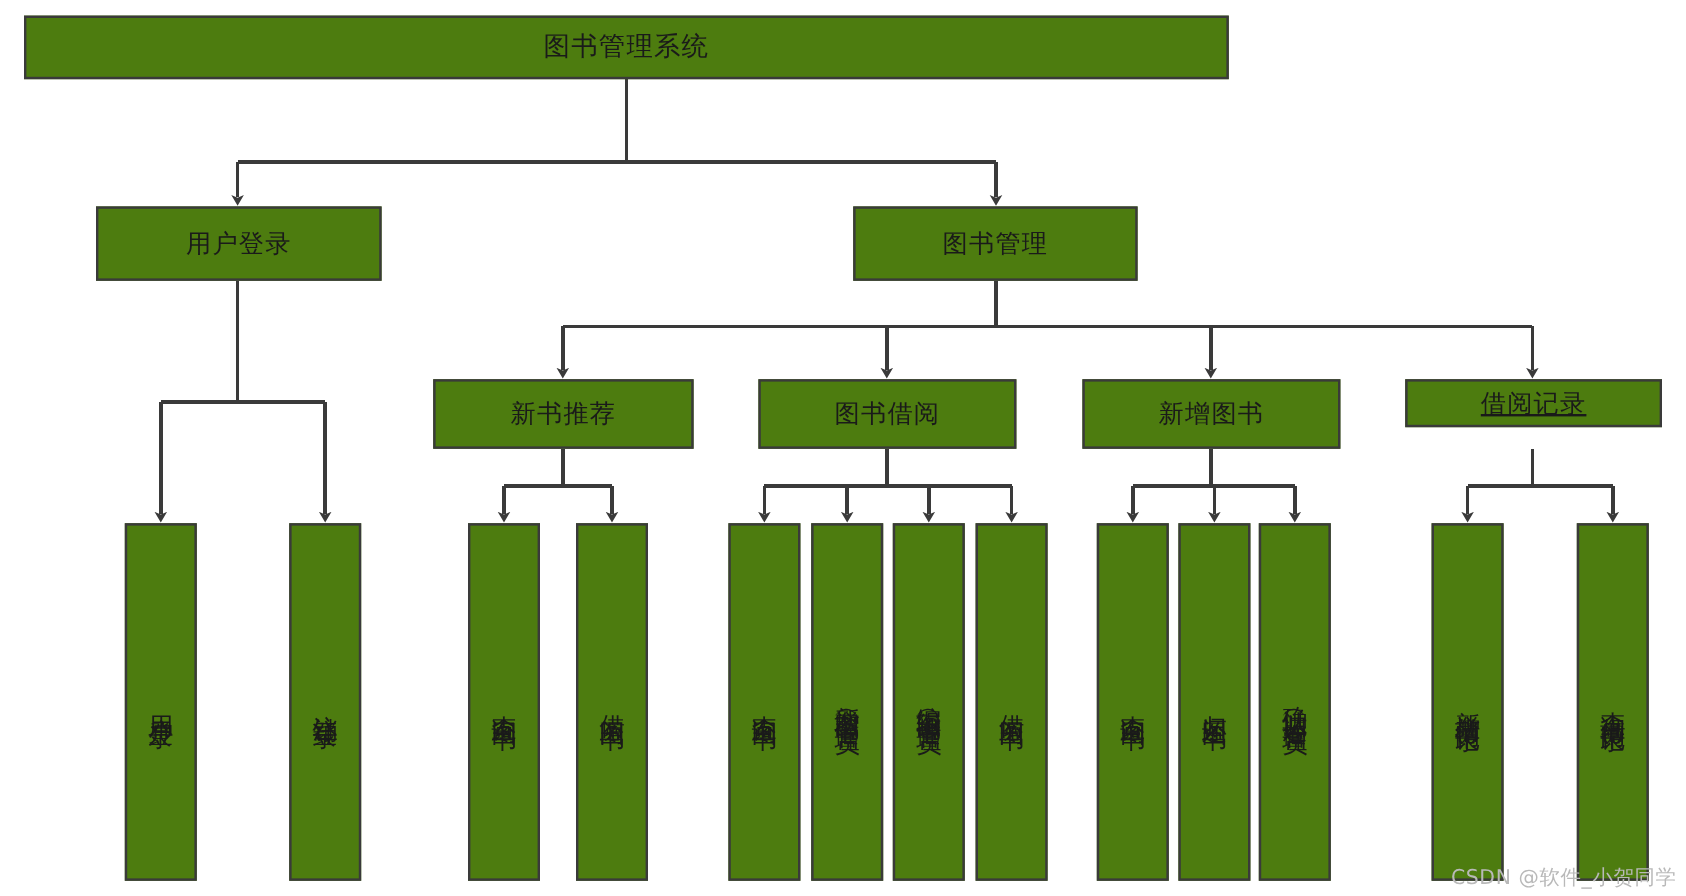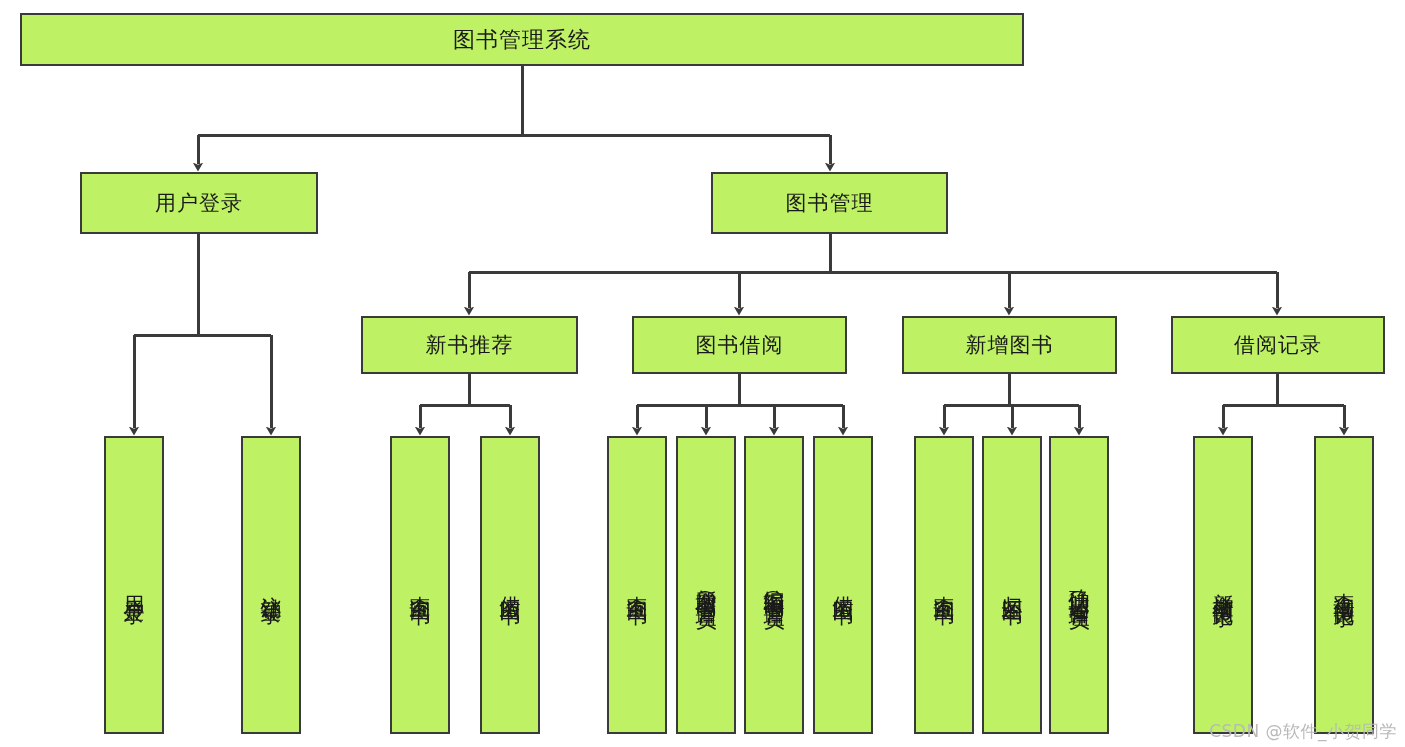--- a/index.html
+++ b/index.html
@@ -11,21 +11,21 @@
   }
   #diagram{position:relative;width:1405px;height:747px;}
 
   
   #edges{position:absolute;left:0;top:0;width:1405px;height:747px;}
 
   
   .node{
     position:absolute;
     box-sizing:border-box;
-    background:#bef264;
+    background:#4d7c0f;
     border:2px solid #3a3a3a;
     display:flex;
     align-items:center;
     justify-content:center;
     color:#1a1a1a;
   }
   .node .label{
     display:block;
     text-align:center;
     line-height:1.18;
@@ -129,21 +129,21 @@
   </div>
 
   <div class="node horiz" style="left:361px;top:316px;width:217px;height:58px;">
     <span class="label">新书推荐</span>
   </div>
 
   <div class="node horiz" style="left:902px;top:316px;width:215px;height:58px;">
     <span class="label">新增图书</span>
   </div>
 
-  <div class="node horiz" style="left:1171px;top:316px;width:214px;height:58px;">
+  <div class="node horiz" style="left:1171px;top:316px;width:214px;height:40px;text-decoration:underline;">
     <span class="label">借阅记录</span>
   </div>
 
   <div class="node vert" style="left:104px;top:436px;width:60px;height:298px;">
     <span class="label">用户登录</span>
   </div>
   <div class="node vert" style="left:241px;top:436px;width:60px;height:298px;">
     <span class="label">注销登录</span>
   </div>
 

